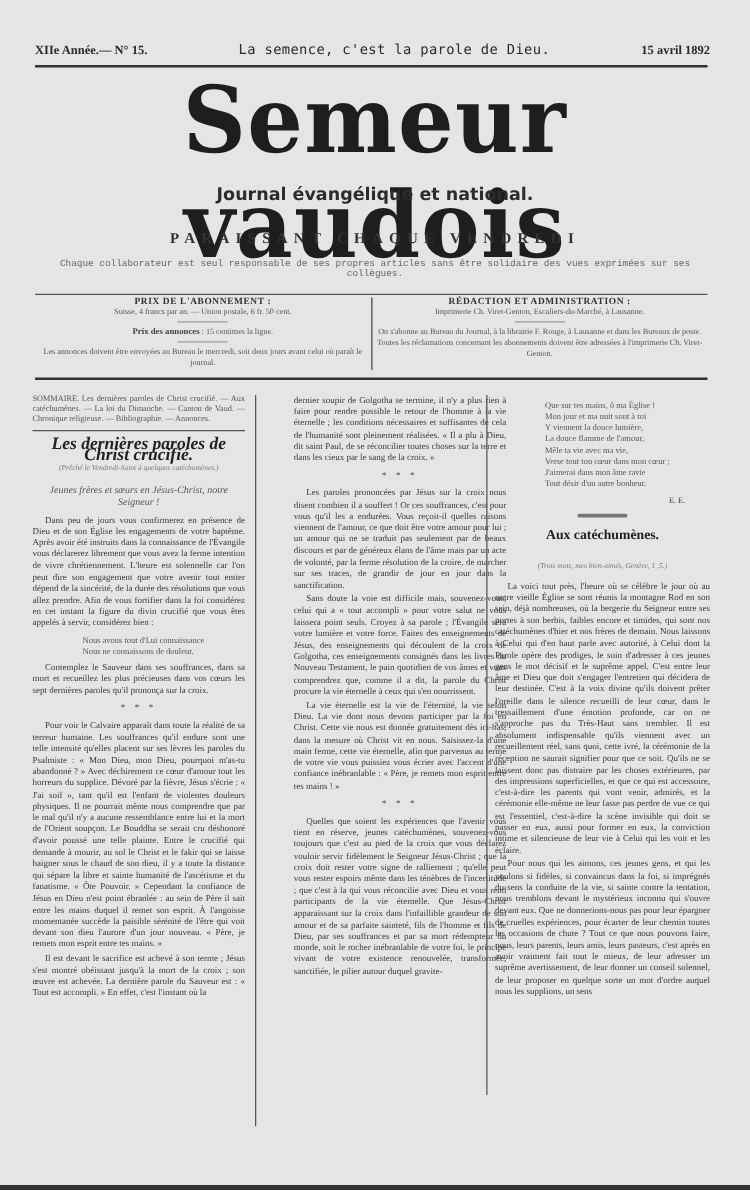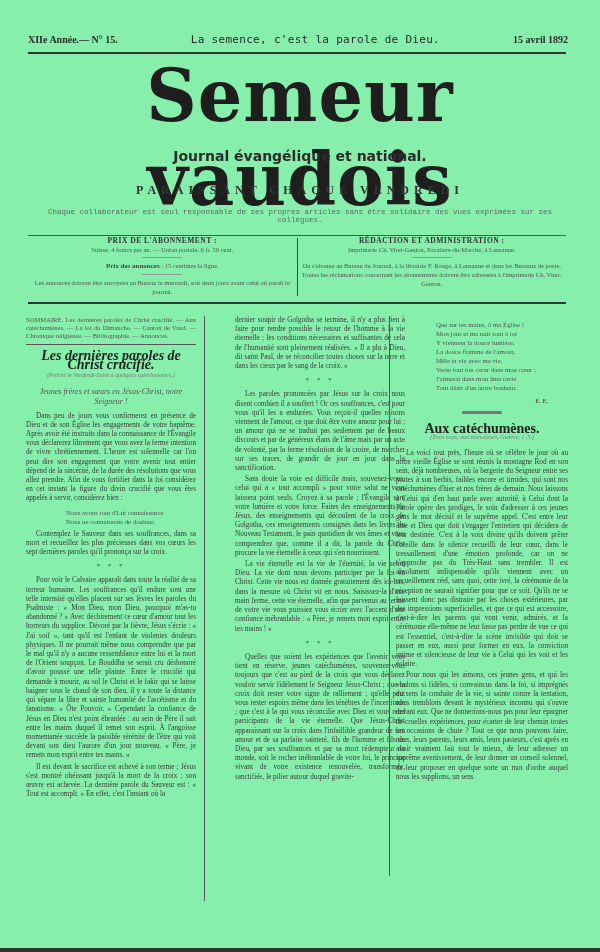--- a/index.html
+++ b/index.html
@@ -1,17 +1,17 @@
 <!DOCTYPE html>
 <html><head>
 <meta charset="utf-8">
 <style>
   html, body { margin: 0; padding: 0; background: #ffffff; }
   body { width: 600px; height: 952px; overflow: hidden; position: relative; font-family: "DejaVu Serif", serif; color: #2a2a2a; }
-  .page { position: absolute; left: 0; top: 0; width: 600px; height: 952px; background: #86efac; }
+  .page { position: absolute; left: 0; top: 0; width: 600px; height: 952px; background: #e5e5e5; }
 
   .topline { position: absolute; left: 28px; top: 33px; width: 540px; height: 16px; display: flex; justify-content: space-between; align-items: baseline; font-size: 11px; }
   .topline .left { font-family: "Liberation Serif", serif; font-weight: bold; font-size: 10px; }
   .topline .motto { font-family: "DejaVu Sans Mono", monospace; font-size: 11px; letter-spacing: 0.3px; }
   .topline .date { font-family: "Liberation Serif", serif; font-weight: bold; font-size: 10px; }
   .rule-thick { position: absolute; left: 28px; width: 538px; height: 2px; background: #333; }
   .rule-thin { position: absolute; left: 28px; width: 538px; height: 1px; background: #555; }
 
   .masthead { position: absolute; left: 26px; top: 58px; width: 548px; text-align: center; font-family: "DejaVu Serif", serif; font-weight: bold; font-size: 70px; line-height: 80px; letter-spacing: 1px; color: #1e1e1e; transform: scaleY(1.05); }
   .subtitle { position: absolute; left: 0; top: 148px; width: 600px; text-align: center; font-family: "DejaVu Sans", sans-serif; font-weight: bold; font-size: 14px; color: #2c2c2c; }
@@ -33,21 +33,21 @@
   .vline { position: absolute; width: 1px; background: #555; }
   .summary { font-size: 6.6px; line-height: 8px; color: #555; border-bottom: 1px solid #555; padding-bottom: 4px; margin-bottom: 6px; }
   .art-title { font-weight: bold; font-size: 14px; text-align: center; color: #222; margin: 2px 0; font-style: italic; }
   .art-sub { font-style: italic; font-size: 6px; text-align: center; color: #777; margin-bottom: 6px; }
   .salute { font-style: italic; text-align: center; font-size: 8px; color: #555; margin-bottom: 5px; line-height: 10px; }
   .para { text-indent: 10px; margin: 0 0 2px 0; }
   .verse { padding-left: 40px; text-align: left; font-size: 6.8px; line-height: 9px; color: #555; margin: 4px 0; }
   .stars { text-align: center; font-size: 7px; margin: 5px 0; letter-spacing: 3px; }
   .sig { text-align: right; padding-right: 20px; font-size: 6.5px; margin: 2px 0 6px; }
   .orn { width: 40px; height: 3px; margin: 4px auto 10px; background: #777; border-radius: 2px; }
-  .art-title2 { font-weight: bold; font-size: 14px; text-align: center; color: #222; margin: 6px 0 0; }
+  .art-title2 { font-weight: bold; font-size: 11px; text-align: center; color: #222; margin: 6px 0 16px; }
 </style>
 </head>
 <body>
 
 <div class="page">
 
   <div class="topline">
     <span class="left">XIIe Année.— N° 15.</span>
     <span class="motto">La semence, c'est la parole de Dieu.</span>
     <span class="date">15 avril 1892</span>

